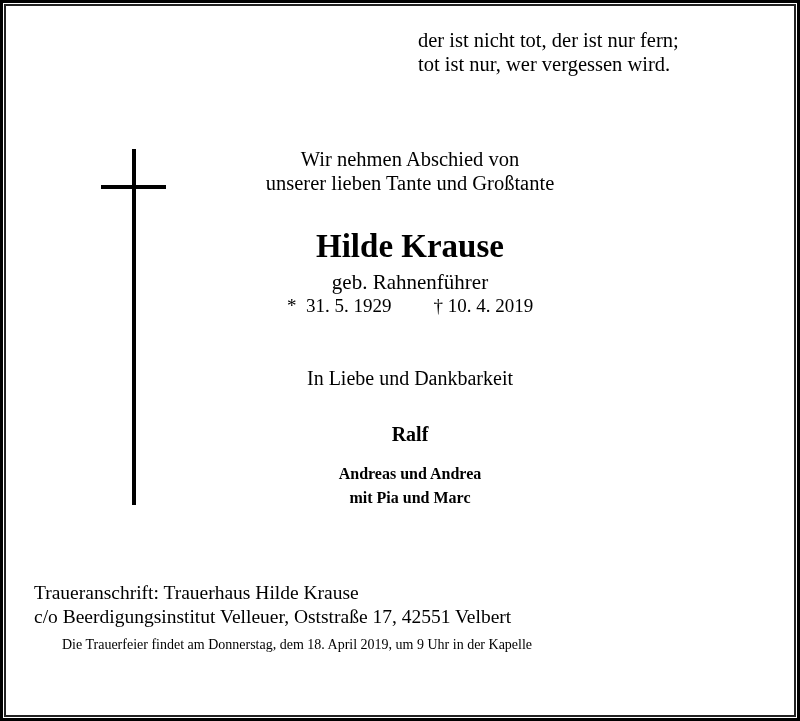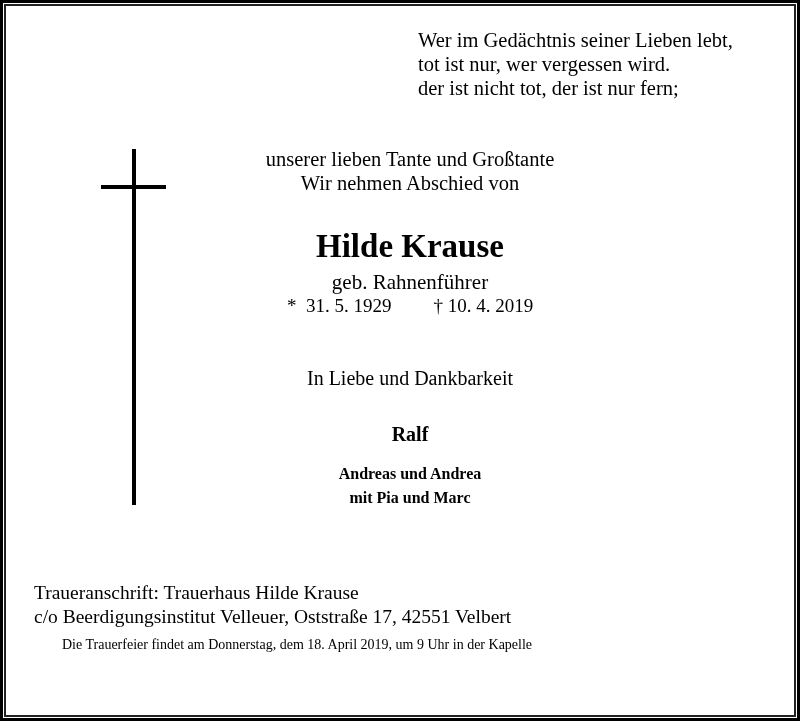--- a/index.html
+++ b/index.html
@@ -119,33 +119,32 @@
       margin-left: 28px;
     }
   </style>
 </head>
 <body>
 
 <div class="frame-outer"></div>
 <div class="frame-inner"></div>
 
 <div class="abs quote serif">
-  <div>Wer im Gedächtnis seiner Lieben lebt,</div>
+  <div>der ist nicht tot, der ist nur fern;</div>
   <div>tot ist nur, wer vergessen wird.</div>
-  <div>der ist nicht tot, der ist nur fern;</div>
 </div>
 
 <div>
   <div class="abs cross-vertical"></div>
   <div class="abs cross-horizontal"></div>
 </div>
 
 <div class="abs center-col intro">
+  <div>Wir nehmen Abschied von</div>
   <div>unserer lieben Tante und Großtante</div>
-  <div>Wir nehmen Abschied von</div>
 </div>
 
 <div class="abs center-col name">Hilde Krause</div>
 
 <div class="abs center-col born-as">geb. Rahnenführer</div>
 
 <div class="abs center-col dates"><span>*</span>  <span>31. 5. 1929</span><span class="gap"></span><span>†</span> <span>10. 4. 2019</span></div>
 
 <div class="abs center-col gratitude">In Liebe und Dankbarkeit</div>
 

